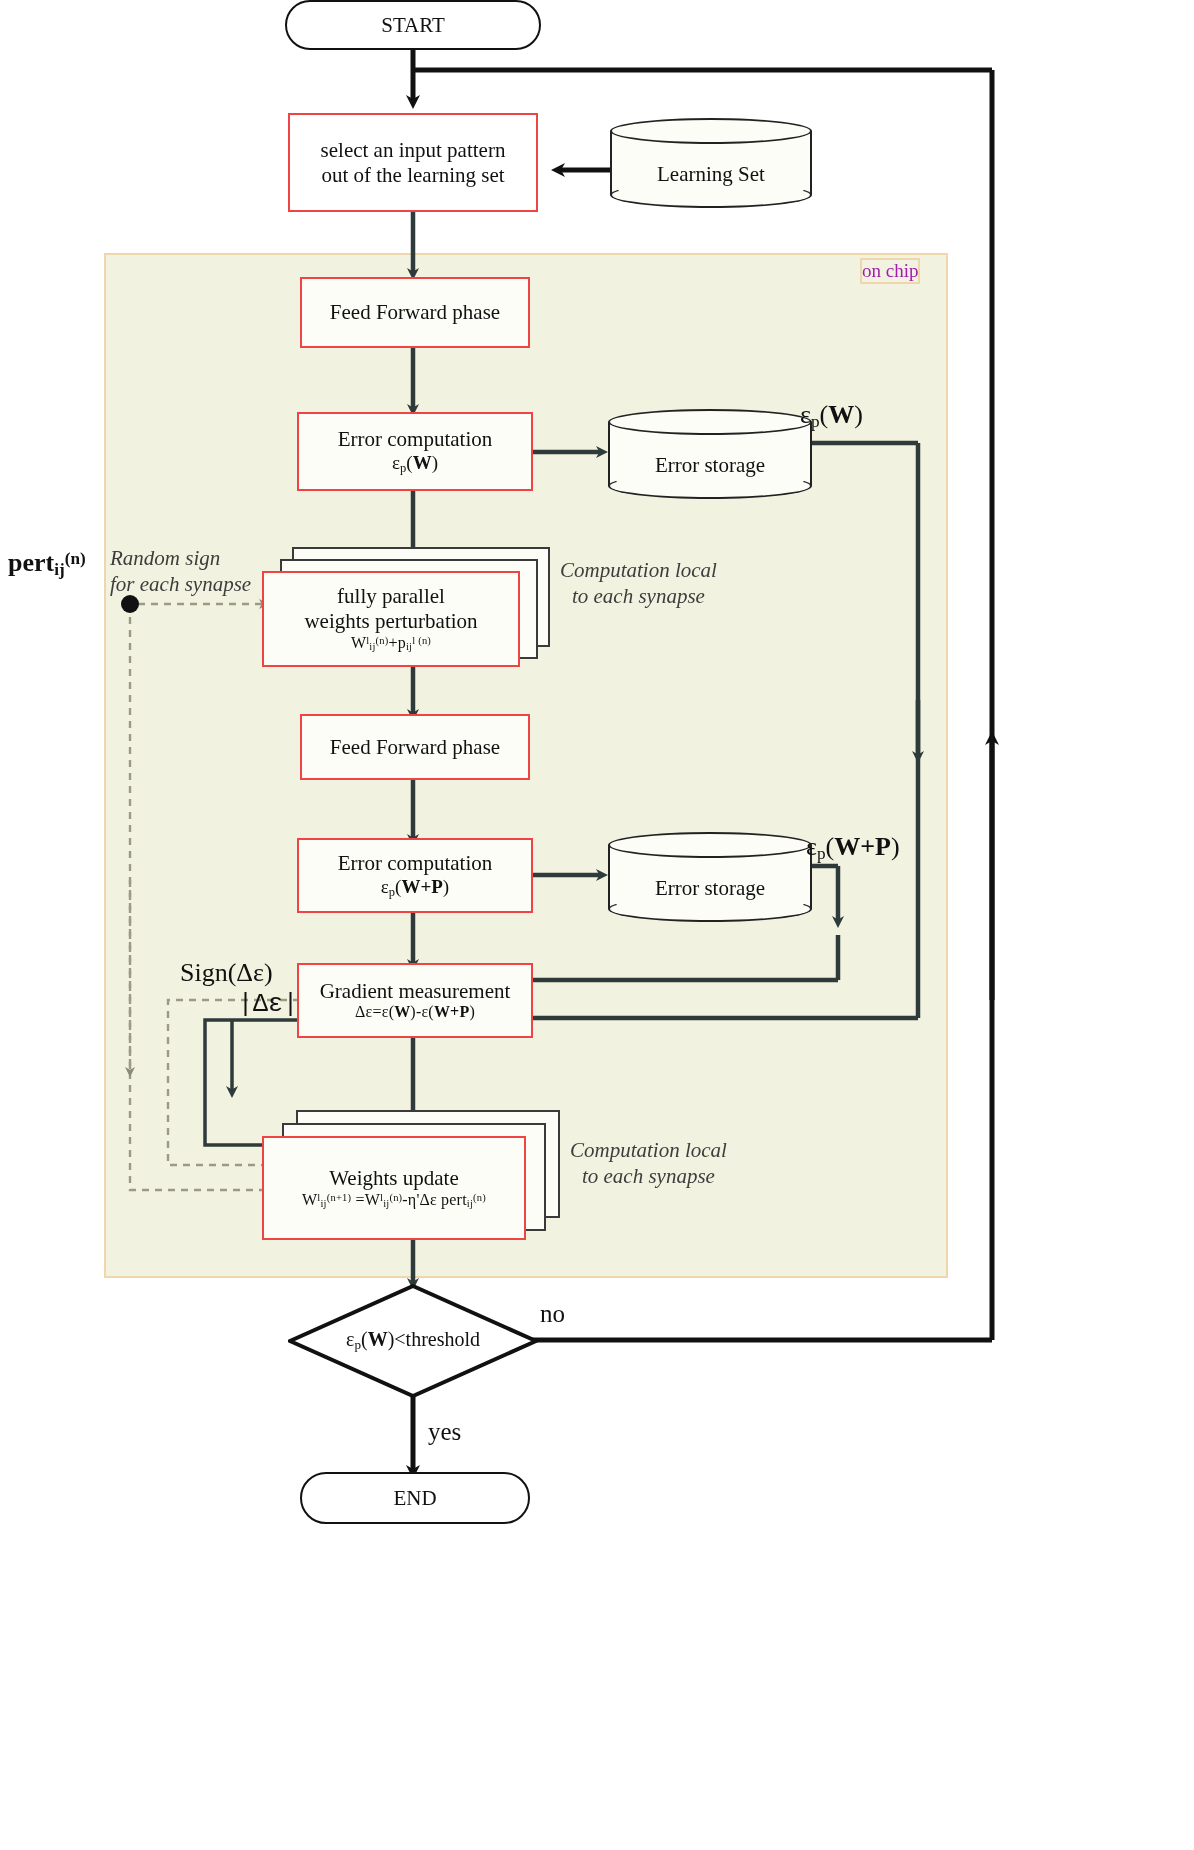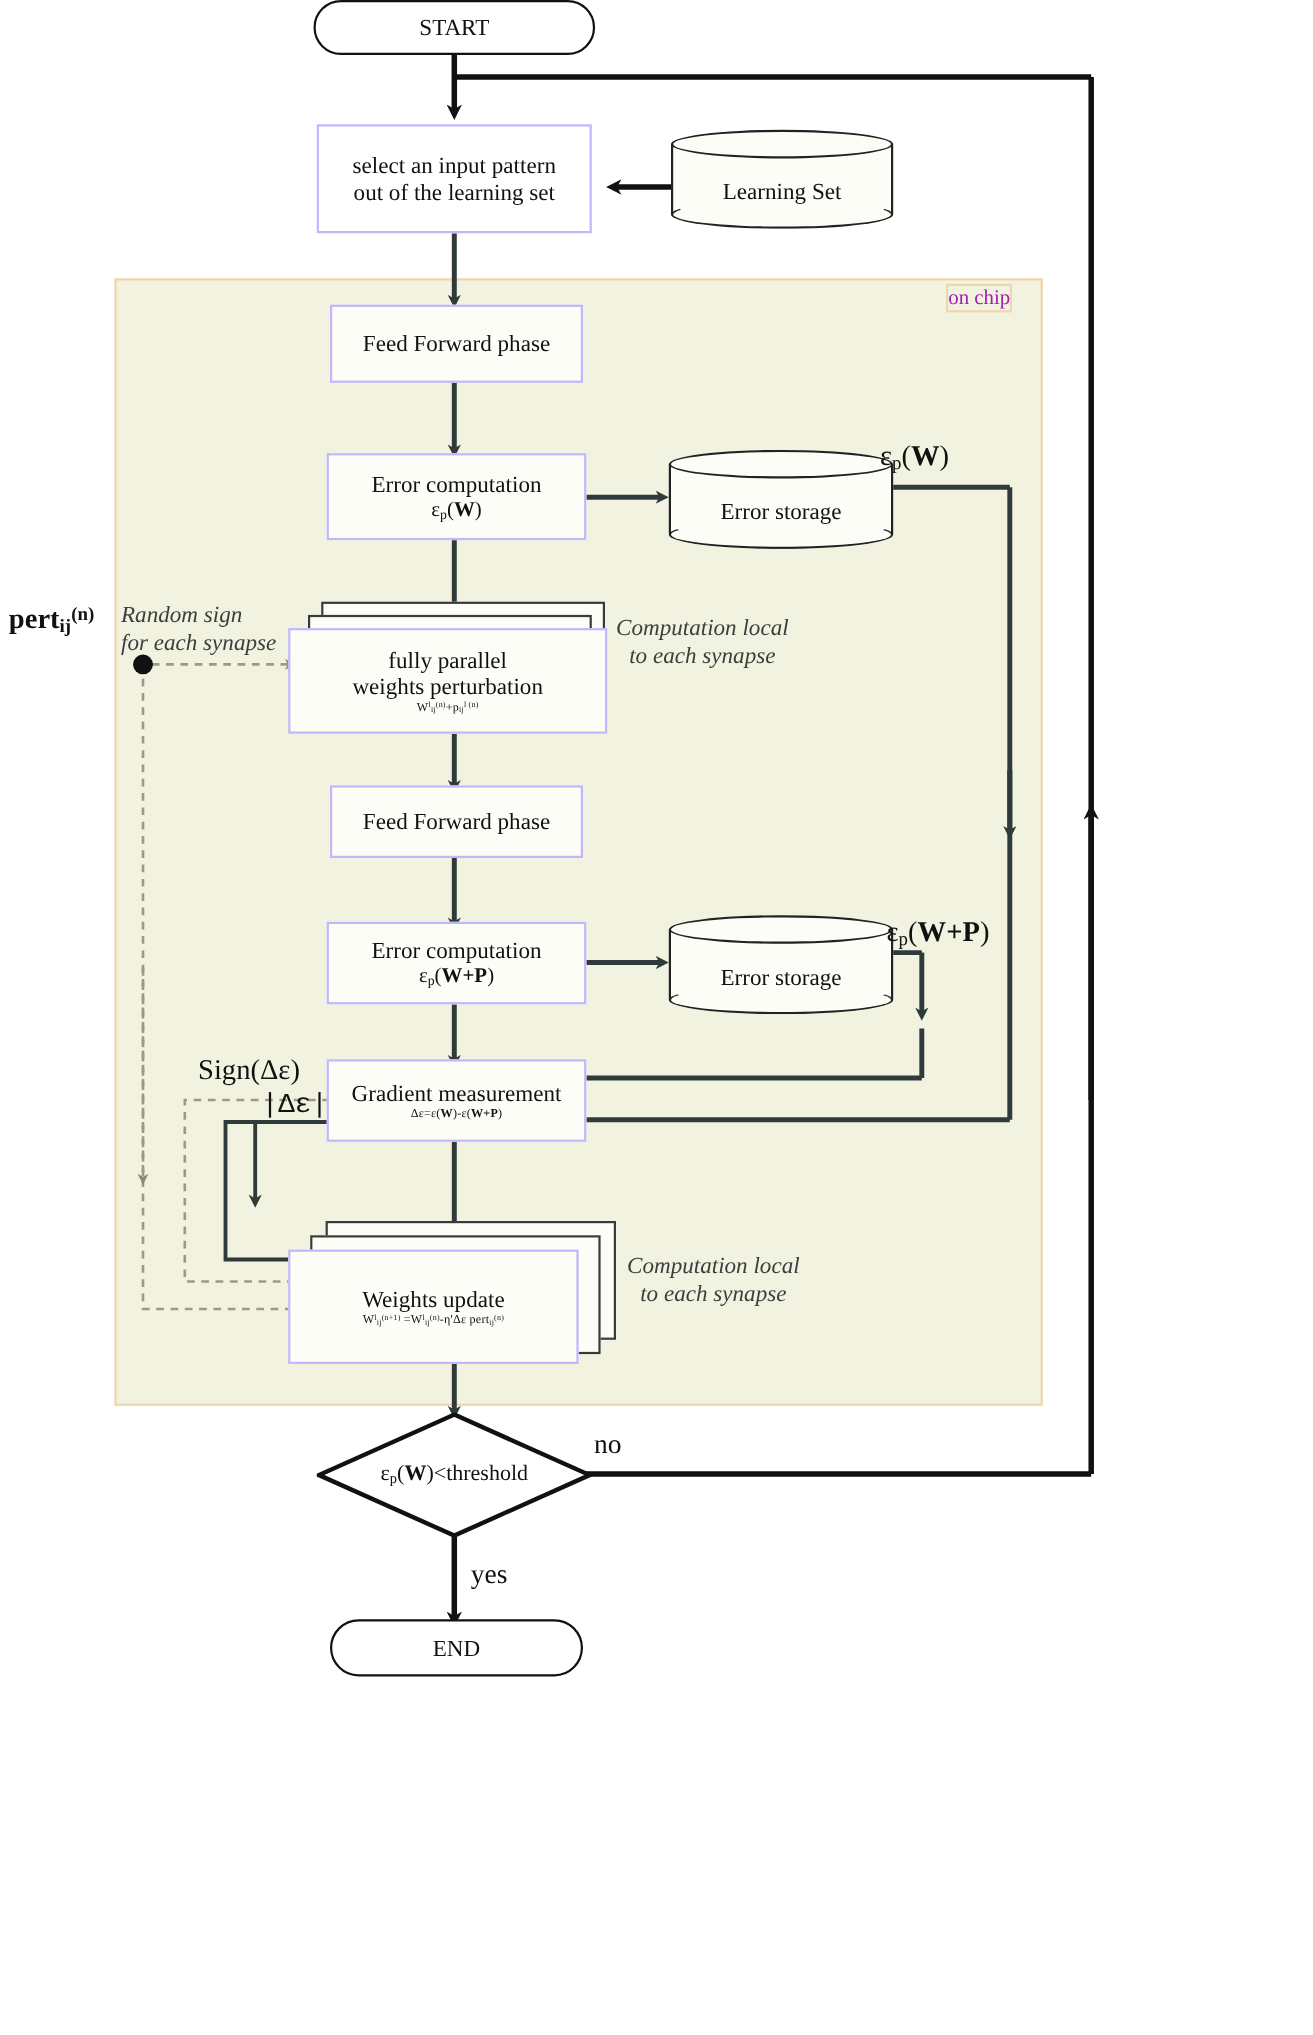--- a/index.html
+++ b/index.html
@@ -3,28 +3,28 @@
 <meta charset="utf-8">
 <style>
   html,body{margin:0;padding:0;background:#ffffff;}
   body{width:1194px;height:1850px;position:relative;
        font-family:"Liberation Serif","DejaVu Serif",serif;color:#111;}
   #stage{position:absolute;left:0;top:0;width:1194px;height:1850px;overflow:hidden;}
 
   .chip{position:absolute;background:#f2f2e0;border:2px solid #f0d6ad;}
 
   .node{position:absolute;box-sizing:border-box;background:#fdfdf8;
-        border:2px solid #c4b5fd;display:flex;flex-direction:column;
+        border:2px solid #ef4444;display:flex;flex-direction:column;
         align-items:center;justify-content:center;text-align:center;
         line-height:1.18;}
   .node.term{border-radius:60px;background:#ffffff;border:2.5px solid #111;}
   .node.plain{background:#fdfdf8;}
   .node .l1{font-size:21px;}
   .node .l2{font-size:21px;}
-  .node .f{font-size:11px;letter-spacing:.2px;}
+  .node .f{font-size:16px;letter-spacing:.2px;}
   .node .fbig{font-size:19px;}
 
   .stack{position:absolute;}
   .stack .sh{position:absolute;box-sizing:border-box;background:#fdfdf8;
              border:2px solid #3a3a3a;}
 
   .cyl{position:absolute;padding-left:36px;}
   .cyl .body{position:absolute;left:0;right:0;background:#fdfdf8;
              border-left:2.5px solid #222;border-right:2.5px solid #222;}
   .cyl .top,.cyl .bot{position:absolute;left:0;right:0;height:26px;
@@ -153,21 +153,21 @@
   </div>
 
   <div class="node" style="left:297px;top:412px;width:236px;height:79px;">
     <span class="l1">Error computation</span>
     <span class="fbig">ε<sub>p</sub>(<span class="bold">W</span>)</span>
   </div>
 
   <div class="stack" style="left:262px;top:547px;width:290px;height:120px;">
     <div class="sh" style="left:30px;top:0px;width:258px;height:100px;"></div>
     <div class="sh" style="left:18px;top:12px;width:258px;height:100px;"></div>
-    <div class="node plain" style="left:0px;top:24px;width:290px;height:96px;border-width:2px;">
+    <div class="node plain" style="left:0px;top:24px;width:258px;height:96px;border-width:2px;">
       <span class="l1">fully parallel</span>
       <span class="l2">weights perturbation</span>
       <span class="f">W<sup>l</sup><sub>ij</sub><sup>(n)</sup>+p<sub>ij</sub><sup>l (n)</sup></span>
     </div>
   </div>
 
   <div class="node" style="left:300px;top:714px;width:230px;height:66px;">
     <span class="l1">Feed Forward phase</span>
   </div>
 

